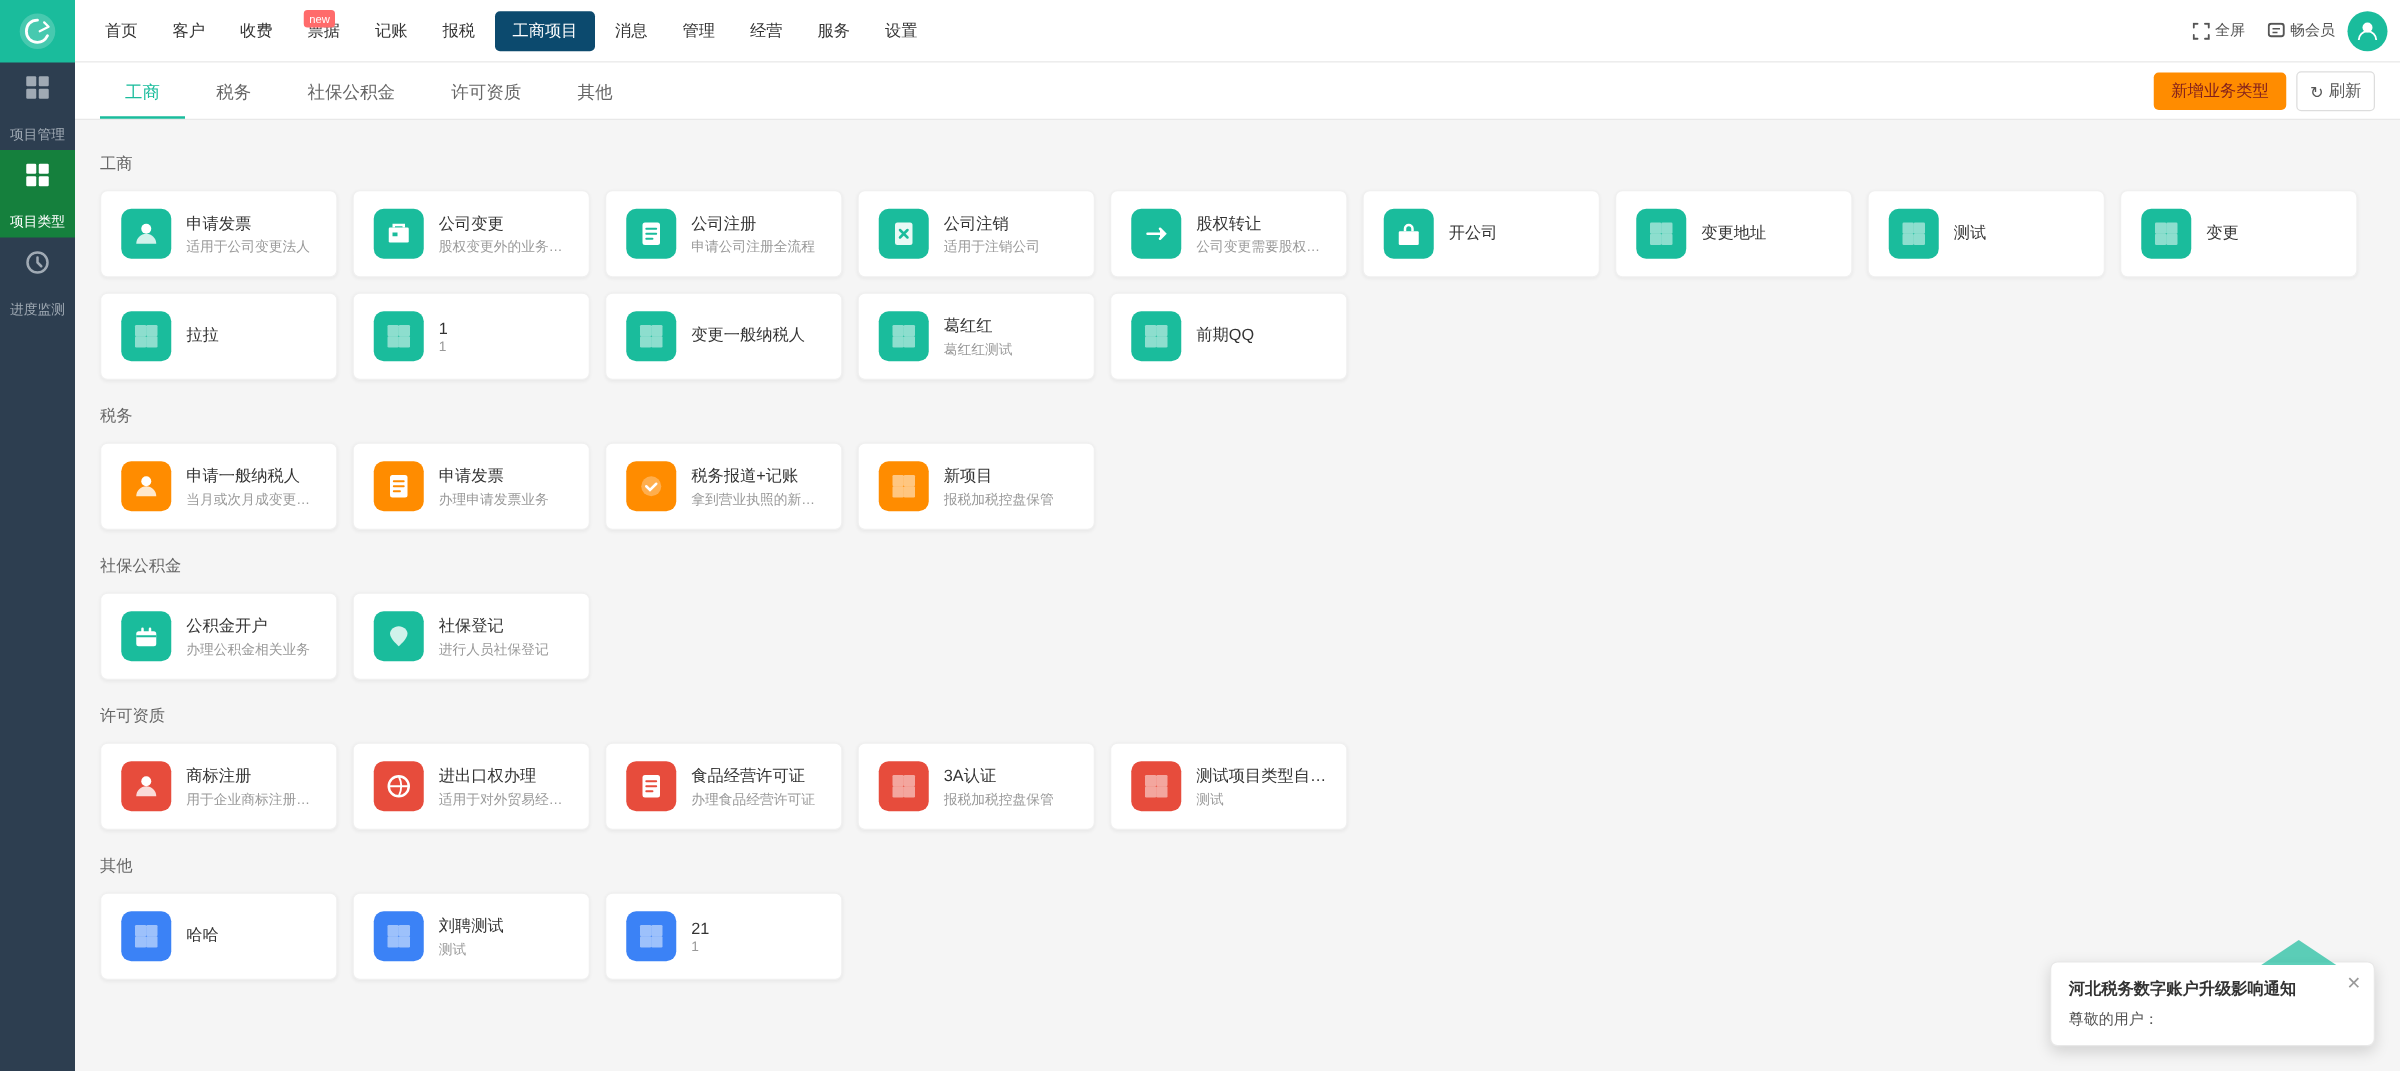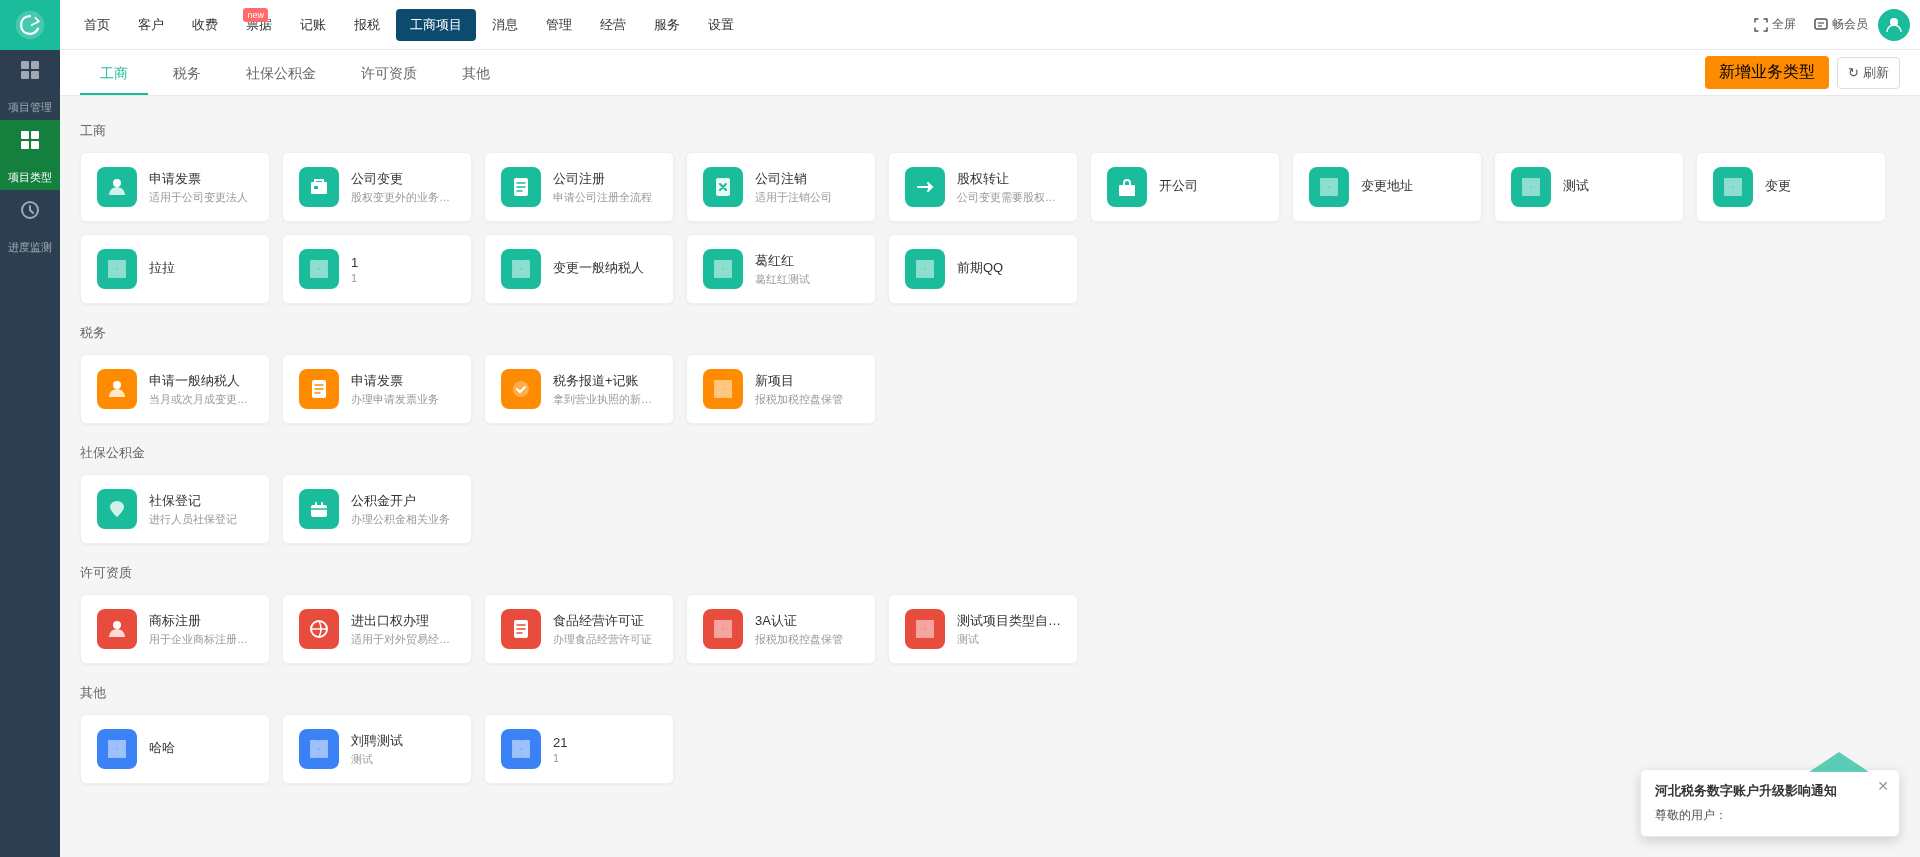--- a/index.html
+++ b/index.html
@@ -159,25 +159,25 @@
     }
     .tabbar-actions {
       margin-left: auto;
       display: flex;
       align-items: center;
       gap: 8px;
       padding-bottom: 6px;
     }
     .btn-new {
       background: #ff8c00;
-      color: #000000;
+      color: #7f1d1d;
       border: none;
       border-radius: 4px;
       padding: 6px 14px;
-      font-size: 16px;
+      font-size: 13px;
       cursor: pointer;
     }
     .btn-refresh {
       background: #fff;
       color: #555;
       border: 1px solid #ddd;
       border-radius: 4px;
       padding: 6px 10px;
       font-size: 13px;
       cursor: pointer;
@@ -674,40 +674,40 @@
             <div class="card-desc">报税加税控盘保管</div>
           </div>
         </div>
       </div>
 
       <div class="section-title">社保公积金</div>
       <div class="cards-grid">
         <div class="card">
           <div class="card-icon" style="background:#1abc9c">
             <svg width="22" height="22" viewBox="0 0 22 22" fill="white">
-                <path d="M11 3 C7 3 4 6 4 9 C4 13 11 19 11 19 C11 19 18 13 18 9 C18 6 15 3 11 3Z" fill="white" opacity="0.8"></path>
-              </svg>
-          </div>
-          <div class="card-info">
-            <div class="card-name">社保登记</div>
-            <div class="card-desc">进行人员社保登记</div>
-          </div>
-        </div>
-        <div class="card">
-          <div class="card-icon" style="background:#1abc9c">
-            <svg width="22" height="22" viewBox="0 0 22 22" fill="white">
                 <rect x="3" y="7" width="16" height="12" rx="2" fill="white"></rect>
                 <path d="M3 11h16" stroke="#1abc9c" stroke-width="1.5"></path>
                 <rect x="7" y="4" width="2" height="5" rx="1" fill="white"></rect>
                 <rect x="13" y="4" width="2" height="5" rx="1" fill="white"></rect>
               </svg>
           </div>
           <div class="card-info">
             <div class="card-name">公积金开户</div>
             <div class="card-desc">办理公积金相关业务</div>
+          </div>
+        </div>
+        <div class="card">
+          <div class="card-icon" style="background:#1abc9c">
+            <svg width="22" height="22" viewBox="0 0 22 22" fill="white">
+                <path d="M11 3 C7 3 4 6 4 9 C4 13 11 19 11 19 C11 19 18 13 18 9 C18 6 15 3 11 3Z" fill="white" opacity="0.8"></path>
+              </svg>
+          </div>
+          <div class="card-info">
+            <div class="card-name">社保登记</div>
+            <div class="card-desc">进行人员社保登记</div>
           </div>
         </div>
       </div>
 
       <div class="section-title">许可资质</div>
       <div class="cards-grid">
         <div class="card">
           <div class="card-icon" style="background:#e74c3c">
             <svg width="22" height="22" viewBox="0 0 22 22" fill="white">
                 <circle cx="11" cy="7" r="4"></circle>

